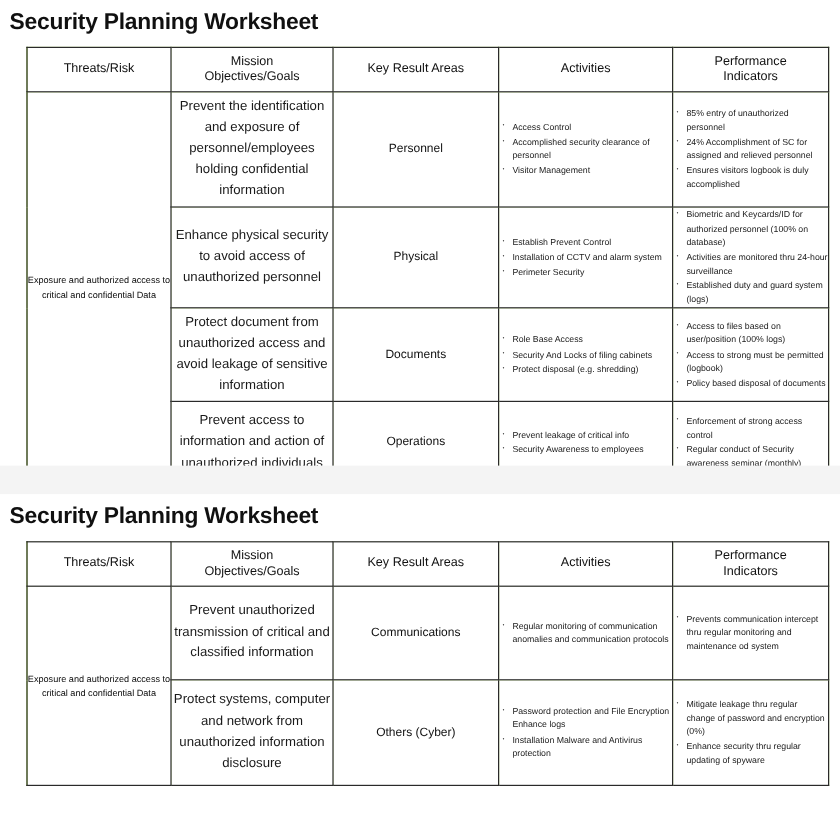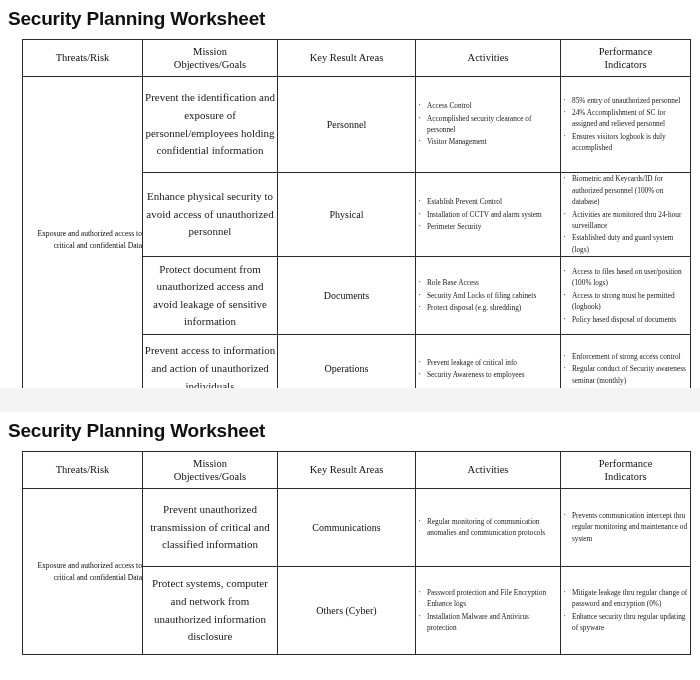--- a/index.html
+++ b/index.html
@@ -50,21 +50,20 @@
 
   .table-wrap {
     margin: 8px 0 0 22px;
     width: 668px;
   }
   table.ws {
     border-collapse: collapse;
     width: 668px;
     table-layout: fixed;
     background: #bef264;
-    font-family: Liberation Serif, serif;
   }
   table.ws th, table.ws td {
     border: 1px solid #2a2a2a;
     vertical-align: middle;
     padding: 0;
     background: #ffffff;
   }
   table.ws thead th {
     text-align: center;
     font-size: 10.5px;
@@ -78,21 +77,21 @@
   .col-mission { width: 135px; }
   .col-kra     { width: 138px; }
   .col-act     { width: 145px; }
   .col-perf    { width: 130px; }
 
   td.threat-cell {
     font-size: 7.6px;
     line-height: 1.55;
     padding: 4px 6px 4px 8px;
     vertical-align: middle;
-    text-align: right;
+    text-align: center;
     color: #0b0b0b;
   }
   td.mission-cell {
     font-size: 11px;
     line-height: 1.6;
     padding: 7px 7px 7px 8px;
     vertical-align: middle;
     text-align: center;
     color: #1a1a1a;
   }

